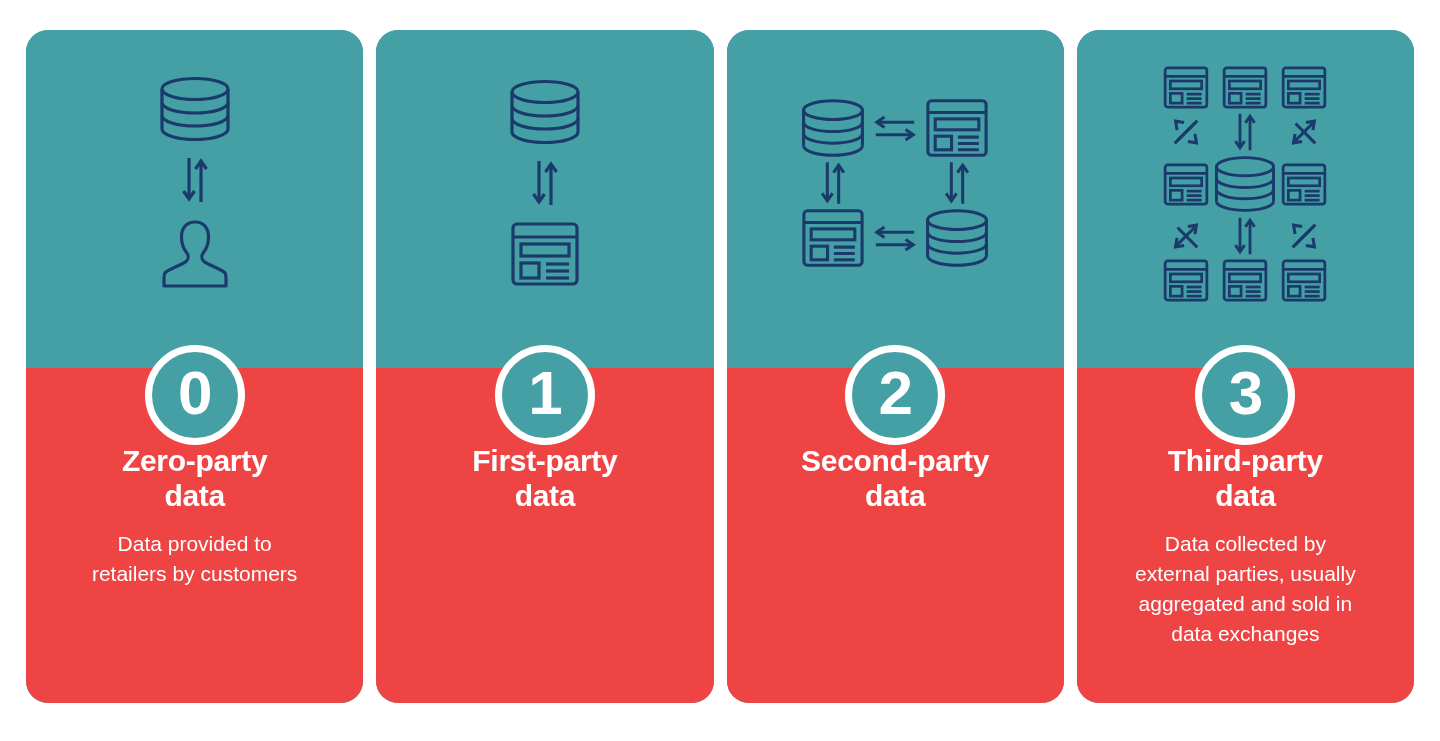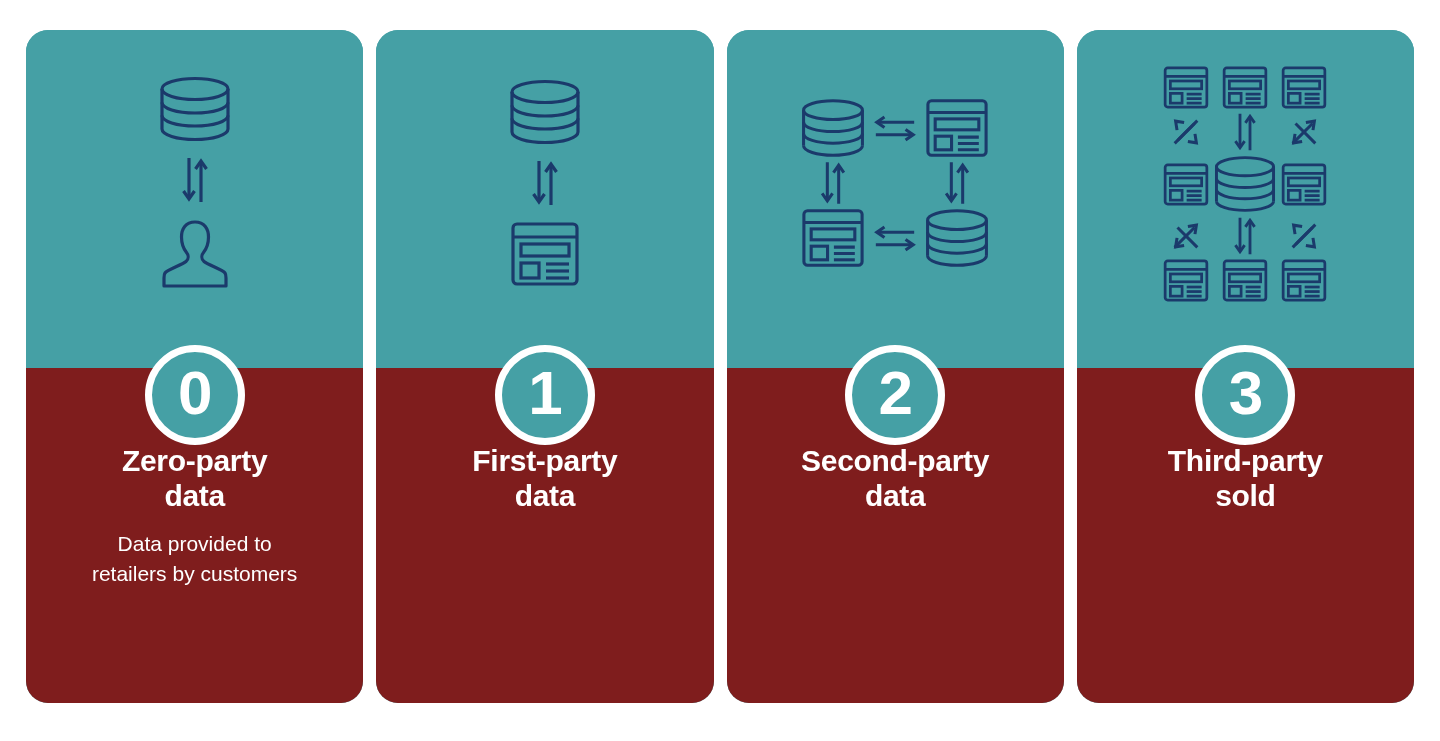--- a/index.html
+++ b/index.html
@@ -42,21 +42,21 @@
     height: 338px;
     flex: none;
     background: #45a0a5;
     display: flex;
     align-items: center;
     justify-content: center;
   }
   .card-bottom {
     position: relative;
     flex: 1 1 auto;
-    background: #7f1d1d;
+    background: #ef4444;
   }
   .icon-area {
     position: relative;
     width: 100%;
     height: 100%;
     display: flex;
     align-items: center;
     justify-content: center;
     padding-bottom: 4px;
     box-sizing: border-box;
@@ -487,19 +487,23 @@
             </span>
           </div>
         </div>
         <div class="badge">
           <span>3</span>
         </div>
       </div>
       <div class="card-bottom">
         <div class="text-block">
           <div class="card-title">Third-party
-sold</div>
+data</div>
+          <div class="card-desc">Data collected by
+external parties, usually
+aggregated and sold in
+data exchanges</div>
         </div>
       </div>
     </div>
 
   </div>
 </div>
 
 </body></html>

